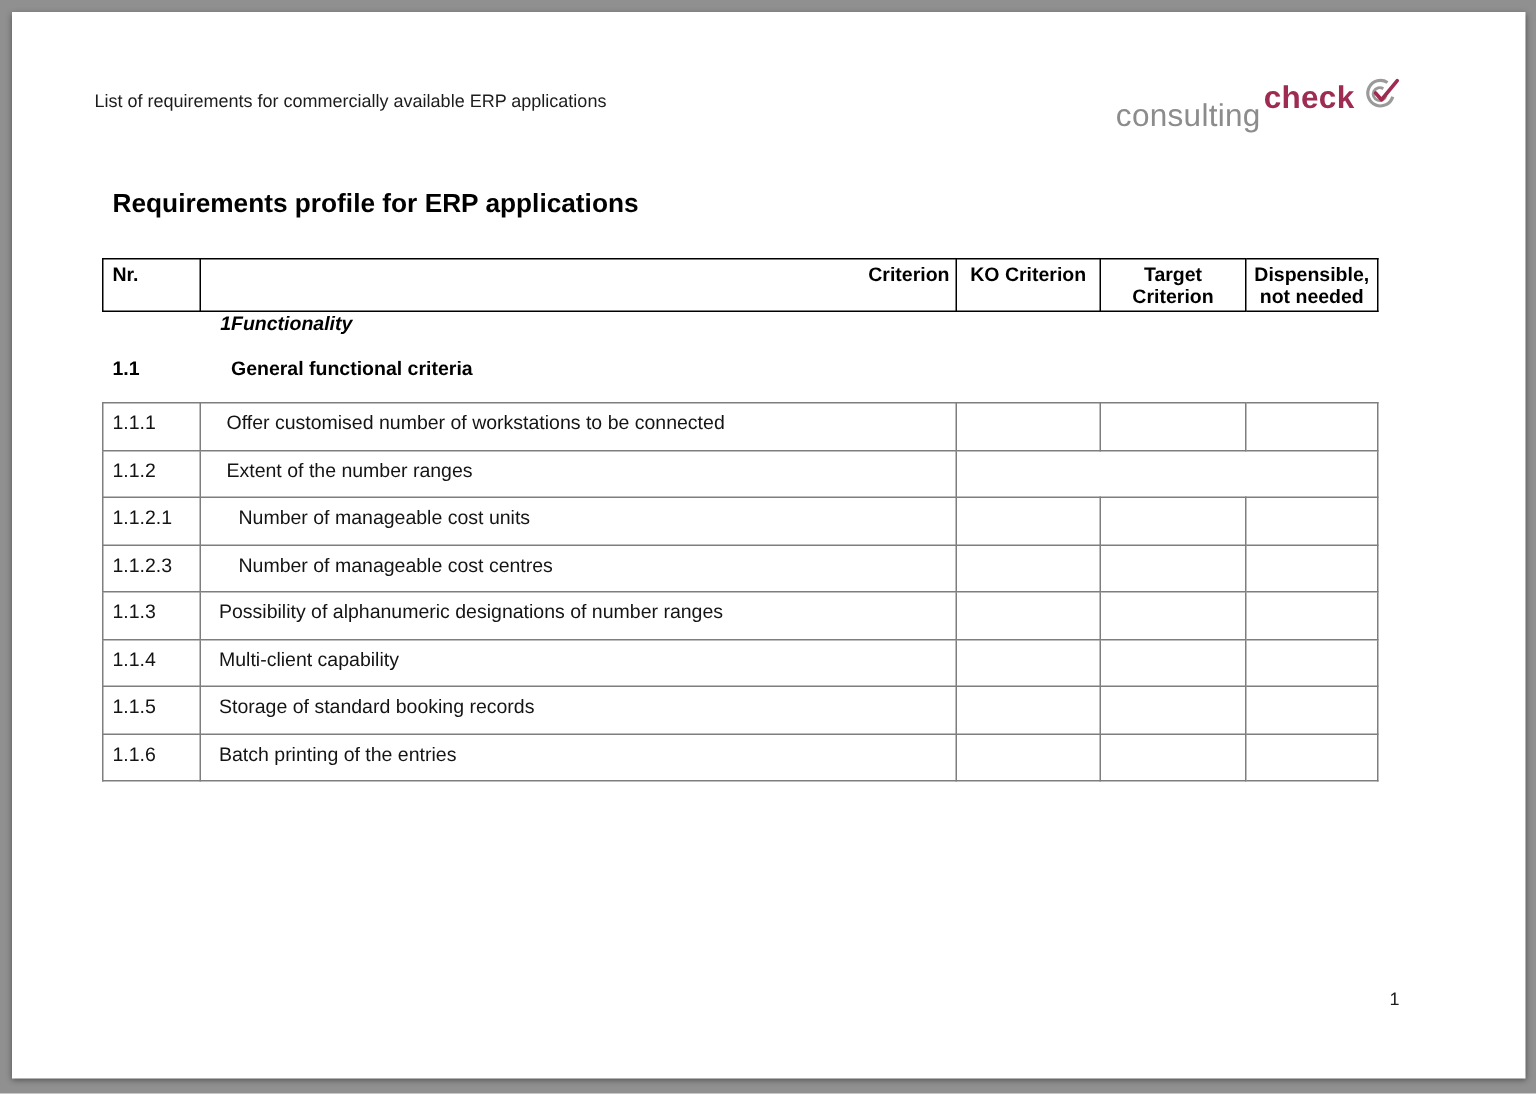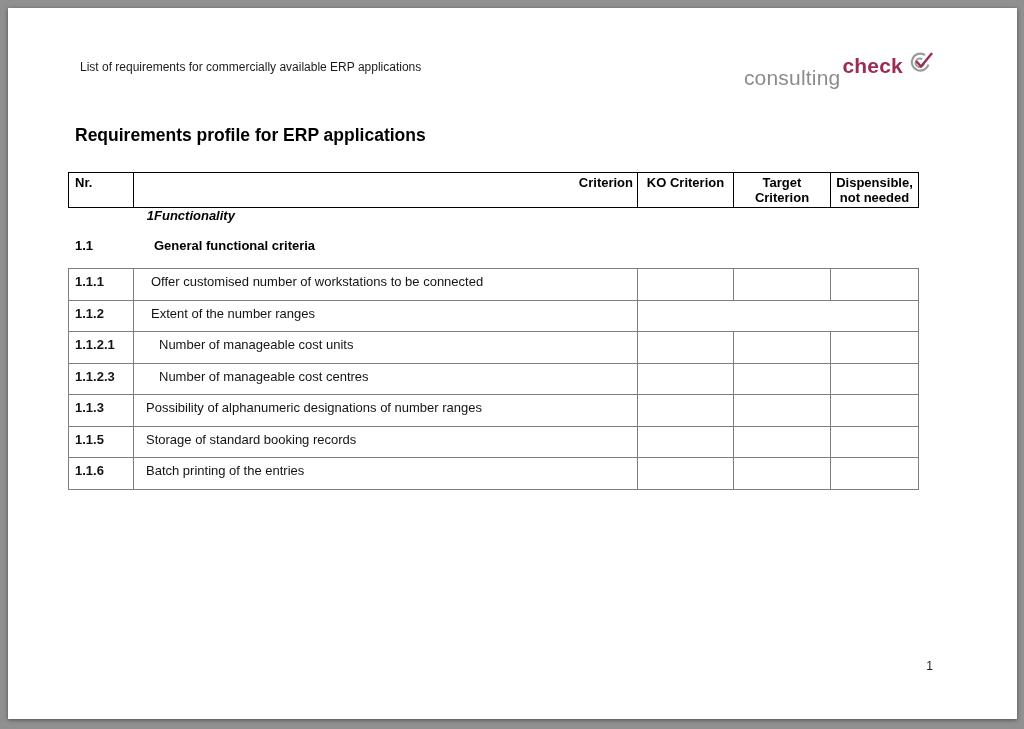--- a/index.html
+++ b/index.html
@@ -11,21 +11,21 @@
     overflow:hidden;
   }
   .page{
     position:absolute;left:8px;top:8px;
     width:1009px;height:711px;
     background:#ffffff;
     box-shadow:0 1px 4px rgba(0,0,0,0.45);
   }
   
   .doc-header-text{
-    position:absolute;left:72px;top:52px;
+    position:absolute;left:55px;top:52px;
     font-size:12px;line-height:15px;color:#1c1c1c;
   }
   .logo{
     position:absolute;right:84px;top:34px;
     display:flex;align-items:center;gap:2px;
     white-space:nowrap;
   }
   .logo .t1{font-size:21px;font-weight:400;color:#8c8c8c;letter-spacing:.2px;margin-top:24px;}
   .logo .t2{font-size:21px;font-weight:700;color:#9e2b50;letter-spacing:.2px;}
   .logo svg{display:block;margin-left:2px;margin-top:-6px;}
@@ -61,21 +61,21 @@
   .body-table{
     position:absolute;left:60px;top:260px;width:850px;
   }
   .body-table td{
     border:1px solid #7e7e7e;
     height:31.5px;box-sizing:border-box;
     vertical-align:top;
     padding:5px 4px 2px 4px;
     font-size:13px;color:#141414;line-height:15px;
   }
-  .body-table td.nr{padding-left:6px;font-weight:bold;}
+  .body-table td.nr{padding-left:6px;}
   .body-table td.ind0{padding-left:12px;}
   .body-table td.ind1{padding-left:17px;}
   .body-table td.ind2{padding-left:25px;}
   
   .page-number{
     position:absolute;right:84px;top:651px;
     font-size:12px;color:#1c1c1c;
   }
 </style>
 </head>
@@ -162,20 +162,27 @@
           <td></td>
         </tr>
         <tr>
           <td class="nr">1.1.3</td>
           <td class="ind0">Possibility of alphanumeric designations of number ranges</td>
           <td></td>
           <td></td>
           <td></td>
         </tr>
         <tr>
+          <td class="nr">1.1.4</td>
+          <td class="ind0">Multi-client capability</td>
+          <td></td>
+          <td></td>
+          <td></td>
+        </tr>
+        <tr>
           <td class="nr">1.1.5</td>
           <td class="ind0">Storage of standard booking records</td>
           <td></td>
           <td></td>
           <td></td>
         </tr>
         <tr>
           <td class="nr">1.1.6</td>
           <td class="ind0">Batch printing of the entries</td>
           <td></td>

